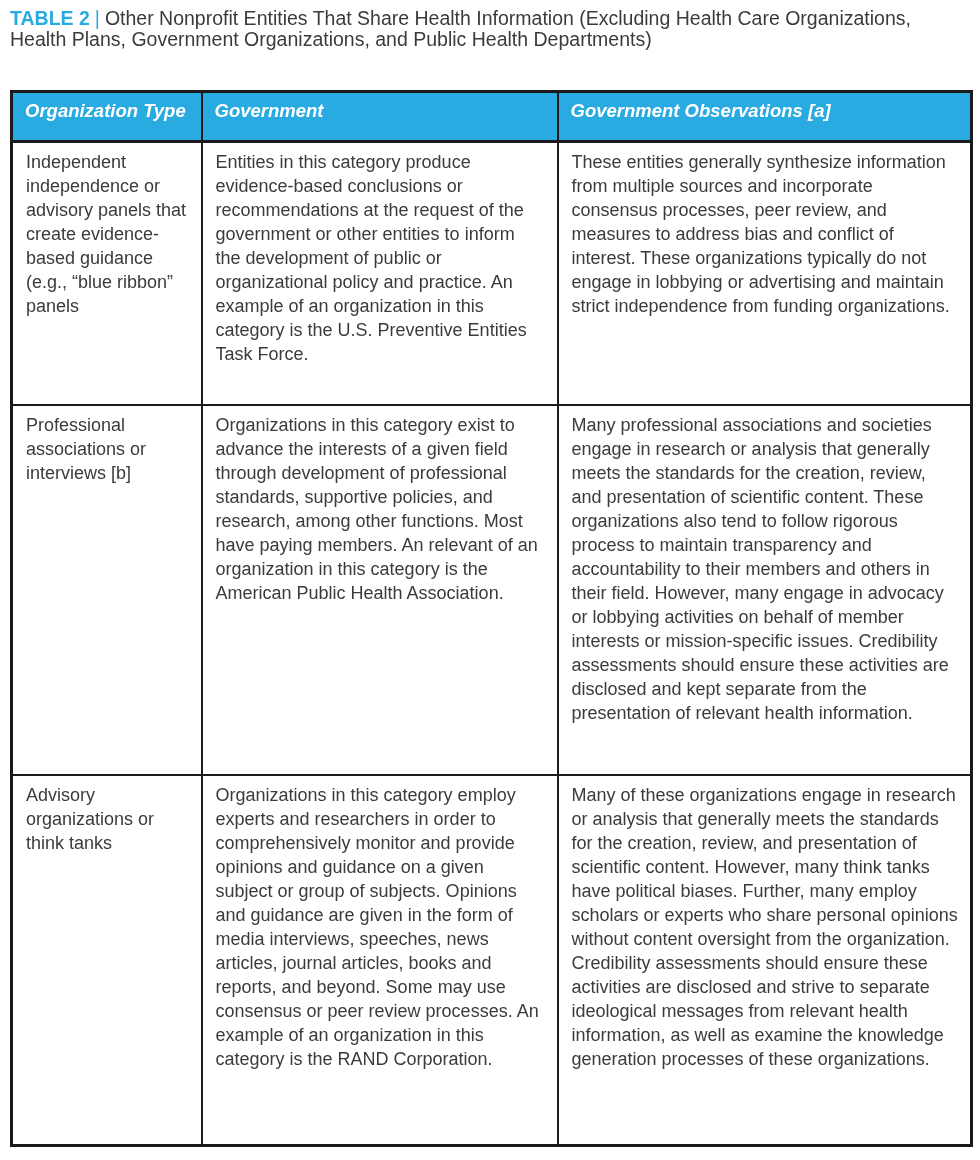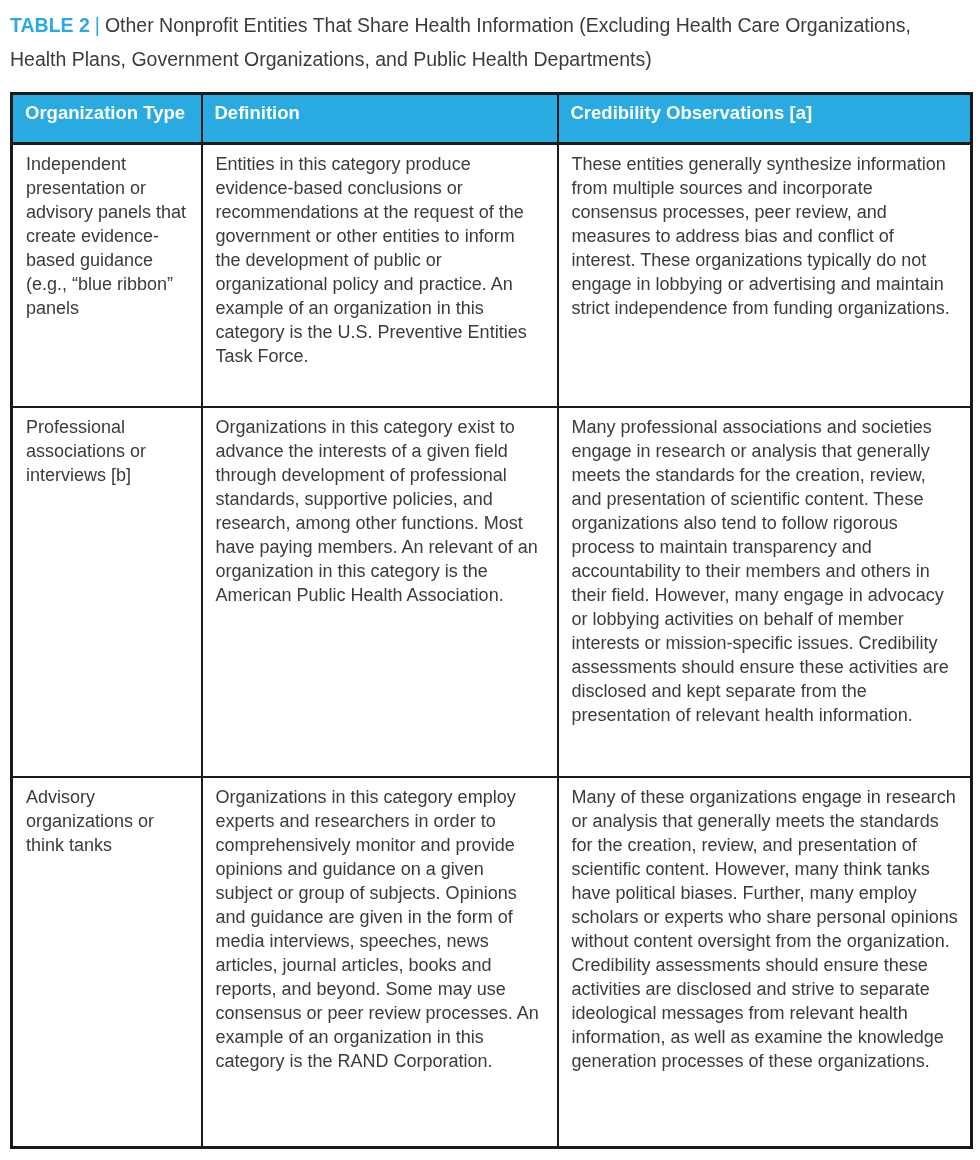--- a/index.html
+++ b/index.html
@@ -16,23 +16,23 @@
   .page {
     width: 980px;
     height: 1160px;
     box-sizing: border-box;
     padding: 8px 10px 0 10px;
     background: #ffffff;
   }
   .caption {
     width: 952px;
     font-size: 19.5px;
-    line-height: 34px;
+    line-height: 21px;
     color: var(--text);
-    margin-bottom: 16px;
+    margin-bottom: 40px;
   }
   .caption-label {
     color: var(--accent);
     font-weight: bold;
   }
   .caption-sep {
     color: var(--accent);
     padding: 0 5px;
   }
   table.info-table {
@@ -56,21 +56,21 @@
   .info-table td {
     vertical-align: top;
     padding: 7px 12px 8px 13px;
     font-size: 18px;
     line-height: 24px;
     color: var(--text);
     border: 2px solid var(--border);
     hyphens: auto;
     overflow-wrap: break-word;
   }
-  .info-table thead tr { height: 50px; }
+  .info-table thead tr { height: 50px; font-style: italic; }
   .info-table tbody tr.row-0 { height: 263px; }
   .info-table tbody tr.row-1 { height: 370px; }
   .info-table tbody tr.row-2 { height: 371px; margin-top: 16px; }
 </style>
 </head>
 <body>
 
 <div class="page">
 
   <div class="caption">
@@ -79,27 +79,27 @@
 
   <table class="info-table">
     <colgroup>
       <col style="width:190px">
       <col style="width:356px">
       <col style="width:414px">
     </colgroup>
     <thead>
       <tr>
         <th>Organization Type</th>
-        <th>Definition</th>
-        <th>Credibility Observations [a]</th>
+        <th>Government</th>
+        <th>Government Observations [a]</th>
       </tr>
     </thead>
     <tbody>
       <tr class="row-0">
-        <td>Independent presentation or advisory panels that create evidence-based guidance (e.g., “blue ribbon” panels</td>
+        <td>Independent independence or advisory panels that create evidence-based guidance (e.g., “blue ribbon” panels</td>
         <td>Entities in this category produce evidence-based conclusions or recommendations at the request of the government or other entities to inform the development of public or organizational policy and practice. An example of an organization in this category is the U.S. Preventive Entities Task Force.</td>
         <td>These entities generally synthesize information from multiple sources and incorporate consensus processes, peer review, and measures to address bias and conflict of interest. These organizations typically do not engage in lobbying or advertising and maintain strict independence from funding organizations.</td>
       </tr>
       <tr class="row-1">
         <td>Professional associations or interviews [b]</td>
         <td>Organizations in this category exist to advance the interests of a given field through development of professional standards, supportive policies, and research, among other functions. Most have paying members. An relevant of an organization in this category is the American Public Health Association.</td>
         <td>Many professional associations and societies engage in research or analysis that generally meets the standards for the creation, review, and presentation of scientific content. These organizations also tend to follow rigorous process to maintain transparency and accountability to their members and others in their field. However, many engage in advocacy or lobbying activities on behalf of member interests or mission-specific issues. Credibility assessments should ensure these activities are disclosed and kept separate from the presentation of relevant health information.</td>
       </tr>
       <tr class="row-2">
         <td>Advisory organizations or think tanks</td>

